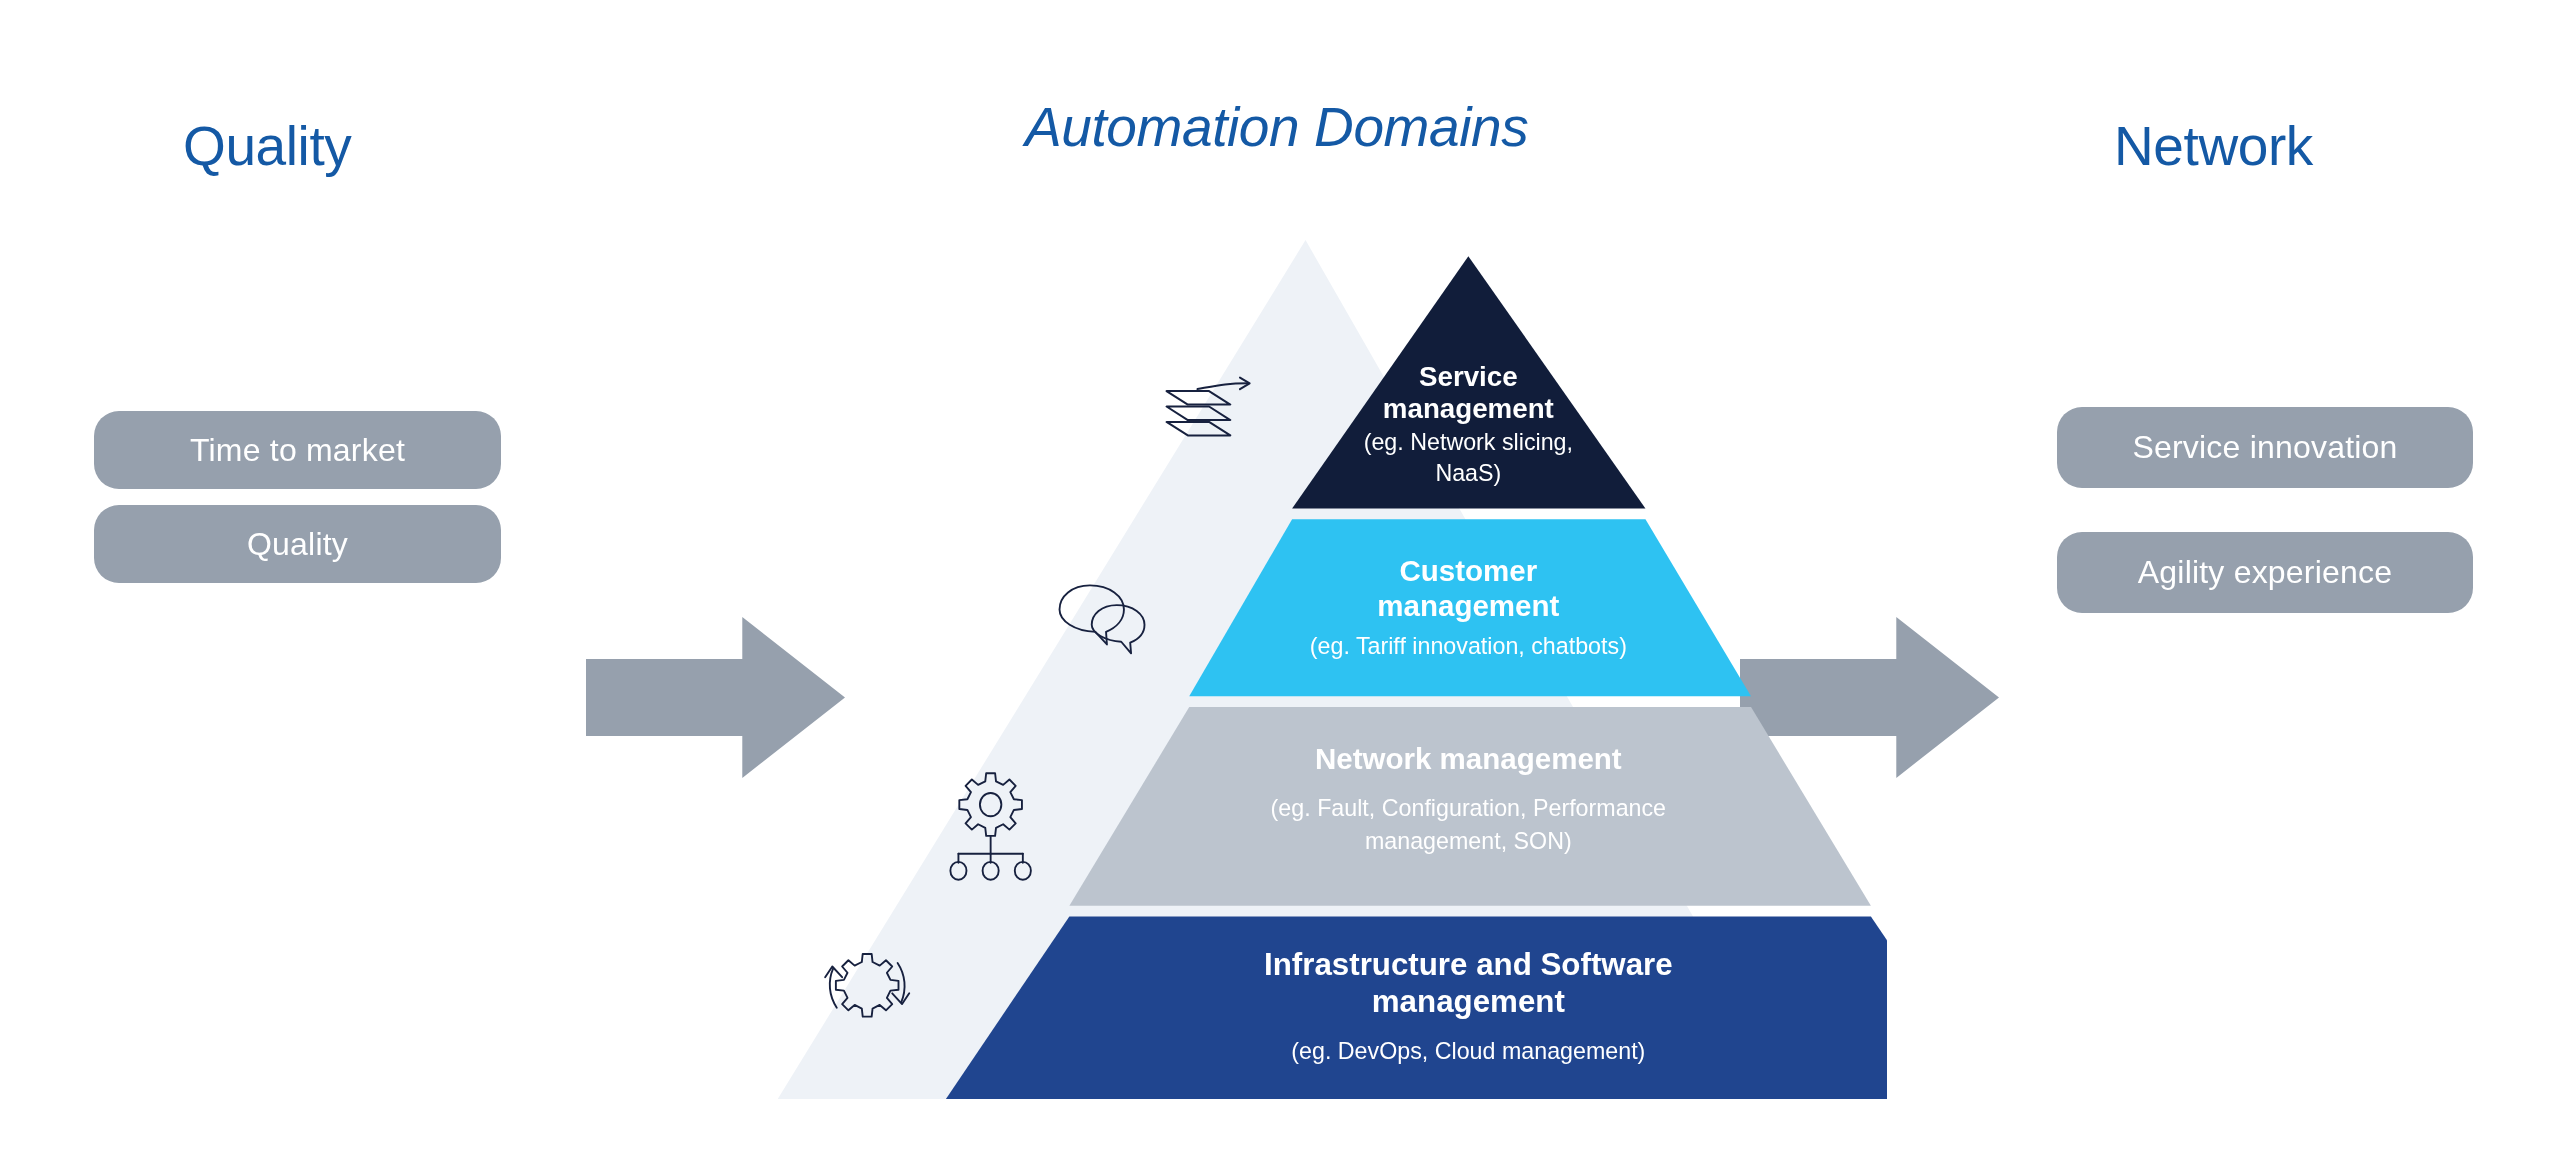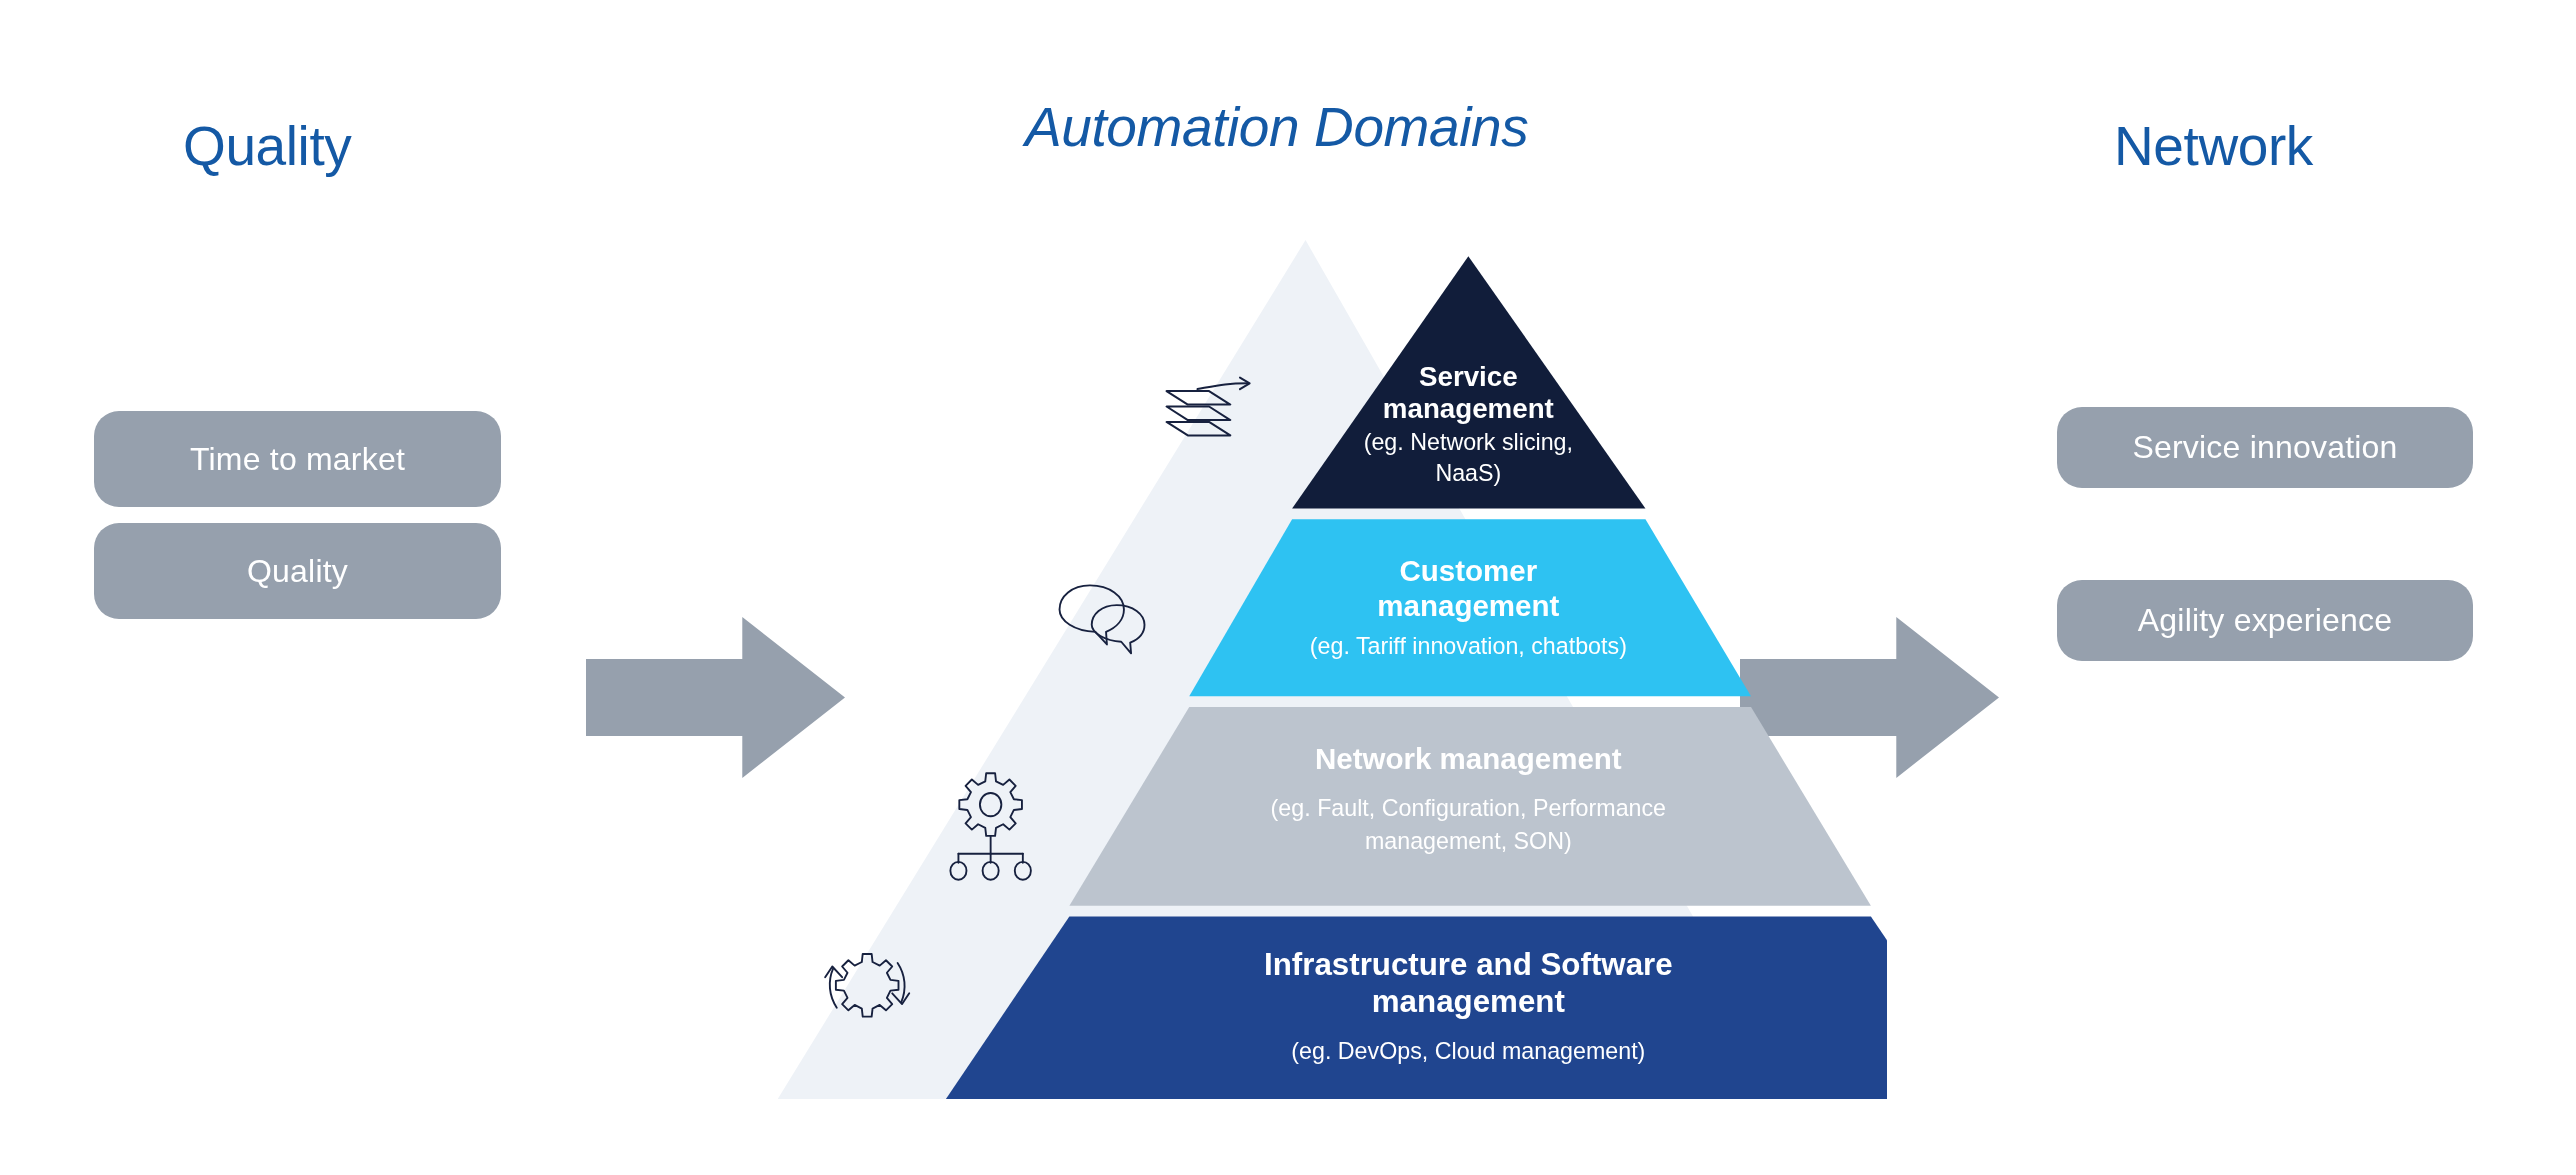--- a/index.html
+++ b/index.html
@@ -30,33 +30,33 @@
   #heading-domains  { left: 1025px; top: 100px; font-style: italic; }
   #heading-outcomes { left: 2114px; top: 119px; }
 
   
   .pill-column {
     position: absolute;
     display: flex;
     flex-direction: column;
   }
   #drivers-column  { left: 94px;  top: 411px;  width: 407px; gap: 16px; }
-  #outcomes-column { left: 2057px; top: 407px;  width: 416px; gap: 92px; }
+  #outcomes-column { left: 2057px; top: 407px;  width: 416px; gap: 44px; }
 
   .pill {
     border-radius: 25px;
     background: #96a0ad;
     color: #ffffff;
     display: flex;
     align-items: center;
     justify-content: center;
     font-size: 32px;
     font-weight: 400;
     letter-spacing: 0.2px;
-    height: 96px;
+    height: 78px;
     box-sizing: border-box;
   }
   #outcomes-column .pill { height: 81px; }
 
   
   .block-arrow {
     position: absolute;
     width: 259px;
     height: 161px;
   }

